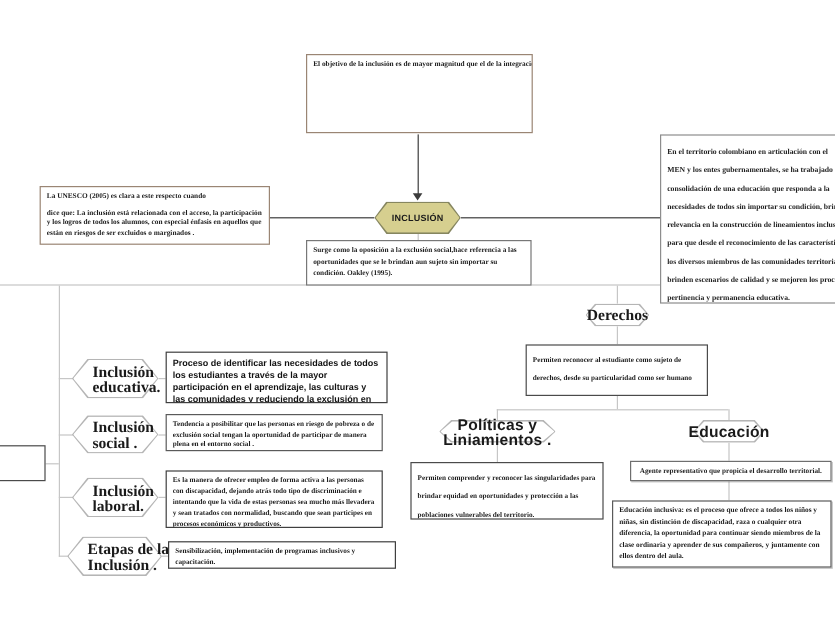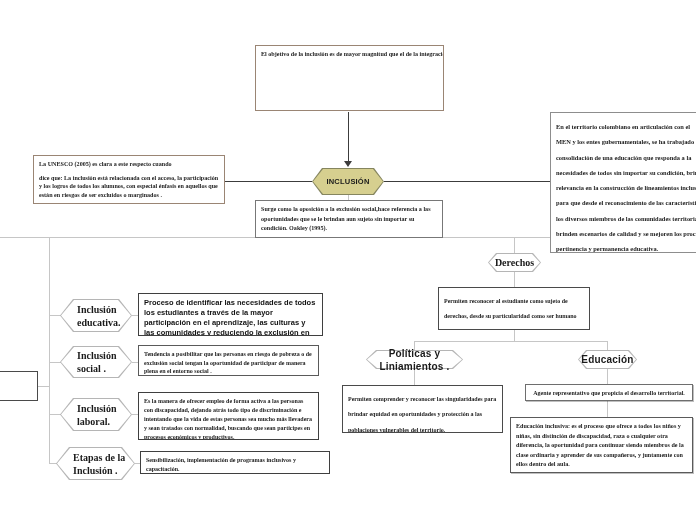--- a/index.html
+++ b/index.html
@@ -37,21 +37,21 @@
   
   .hex{position:absolute;}
   .hex-b,.hex-f{
     clip-path:polygon(var(--s) 0, calc(100% - var(--s)) 0, 100% 50%,
       calc(100% - var(--s)) 100%, var(--s) 100%, 0 50%);
   }
   .hex-b{position:absolute;inset:0;background:var(--hb);}
   .hex-f{position:absolute;inset:1px;background:var(--hf);}
   .hex-t{
     position:absolute;inset:0;display:flex;align-items:center;justify-content:center;
-    text-align:center;font-weight:bold;color:#1a1a1a;font-size:10px;line-height:13px;
+    text-align:center;font-weight:bold;color:#1a1a1a;font-size:13px;line-height:13px;
   }
   .hex-t.left{justify-content:flex-start;text-align:left;padding-left:17px;}
   .hex-t.sans{font-family:"Liberation Sans", sans-serif;letter-spacing:0.2px;}
 </style>
 </head>
 <body>
 
 <div class="vline dark" style="left:348px;top:112px;height:50px;"></div>
 <div class="arrow-down" style="left:344px;top:161px;"></div>
 <div class="hline dark" style="left:225px;top:181px;width:87px;"></div>

